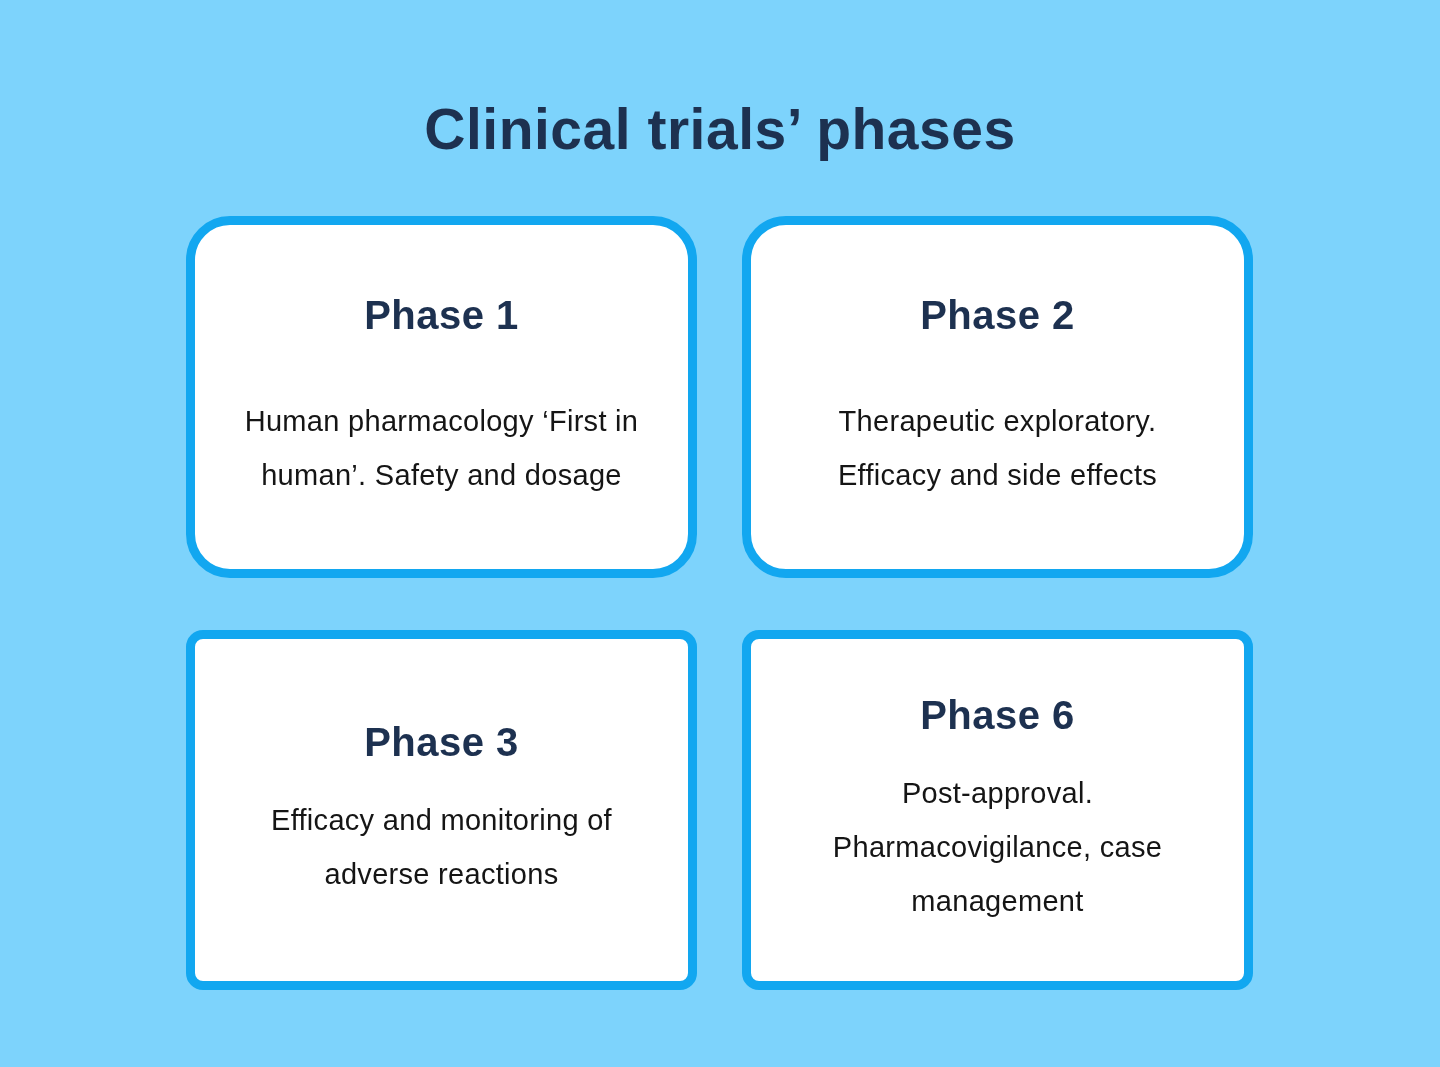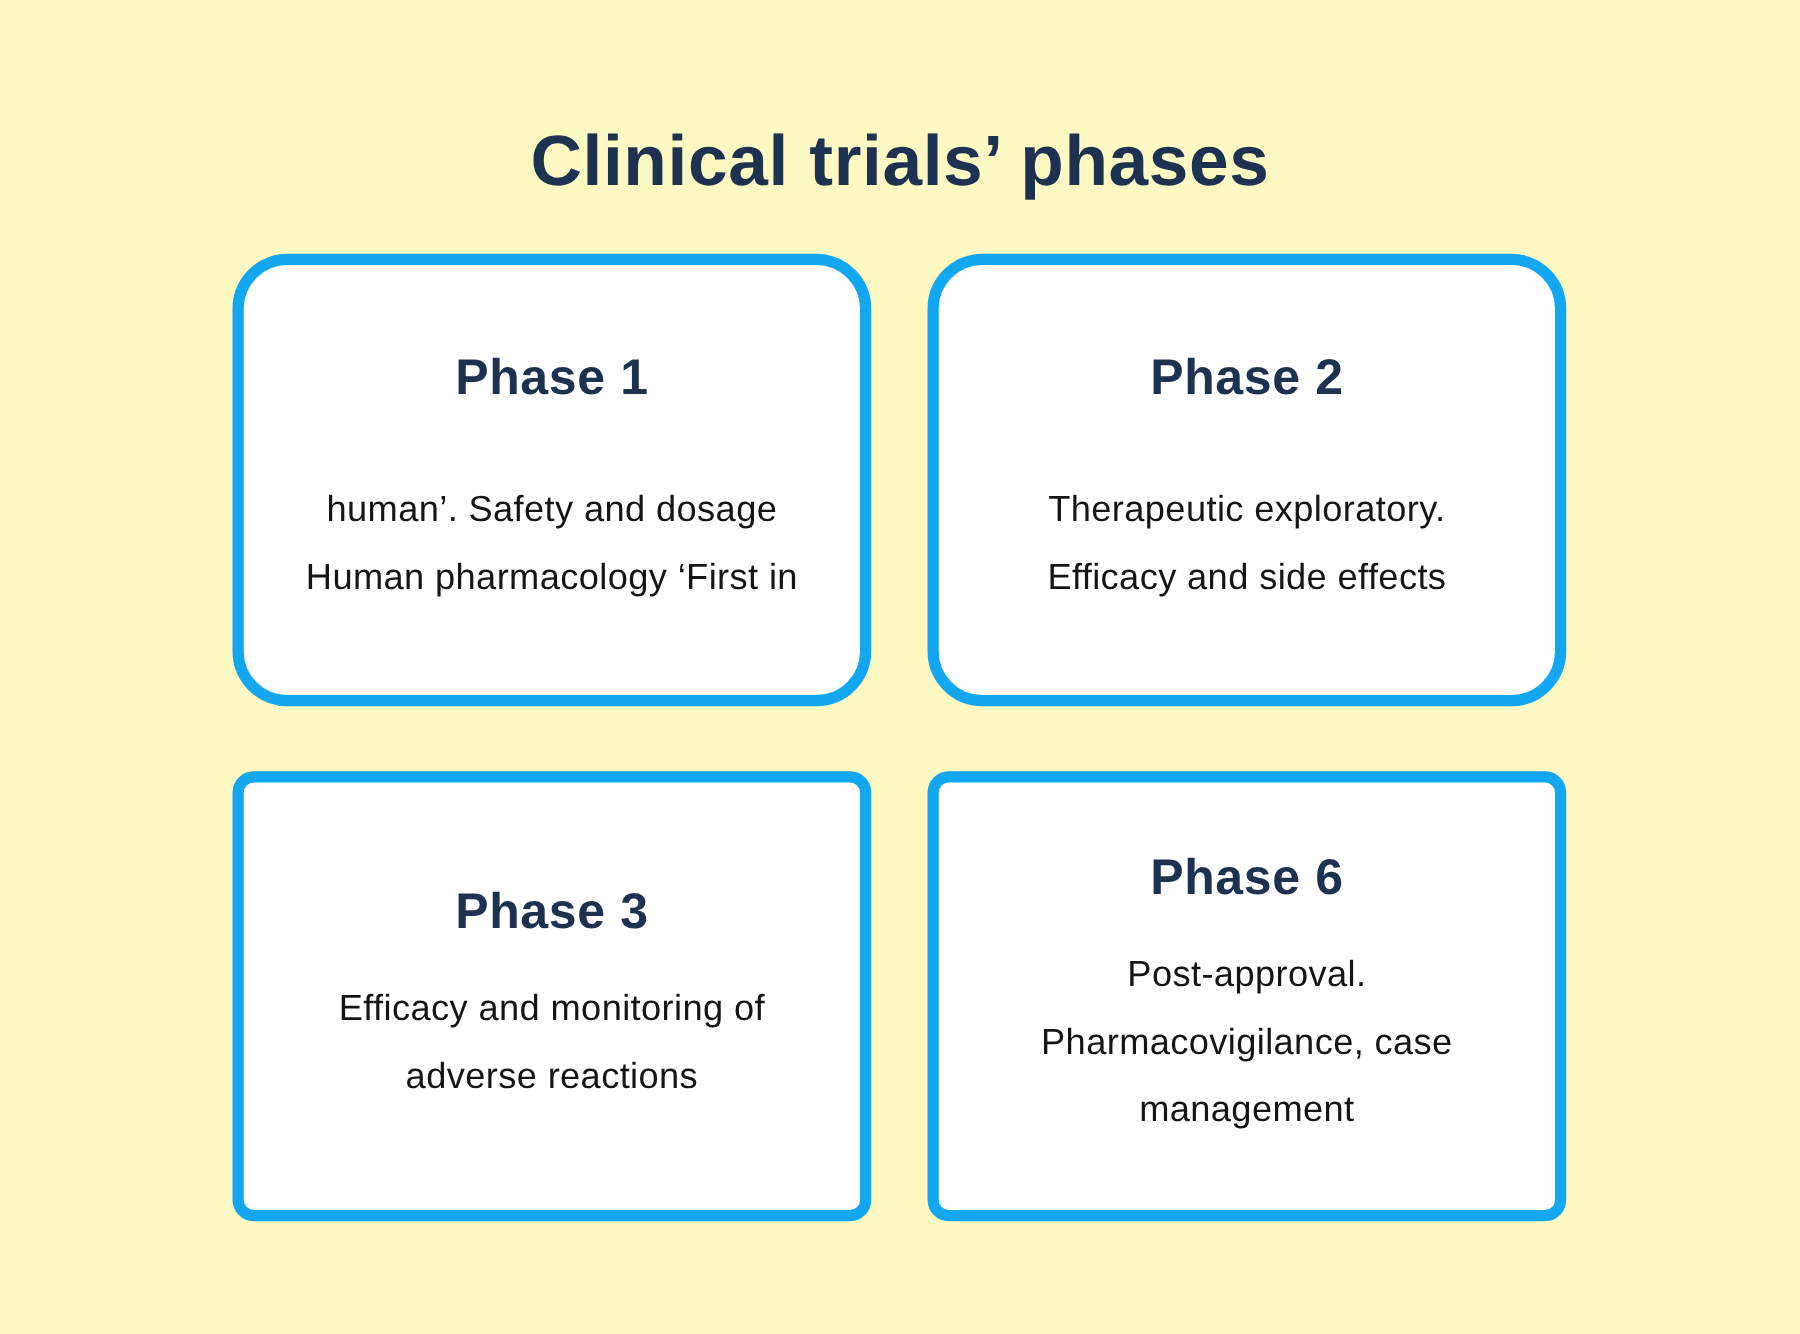--- a/index.html
+++ b/index.html
@@ -8,37 +8,37 @@
     width: 1440px;
     height: 1067px;
     background: #ffffff;
     overflow: hidden;
     font-family: "Liberation Sans", sans-serif;
   }
   .stage {
     position: relative;
     width: 1440px;
     height: 1067px;
-    background: #fef9c3;
+    background: #7dd3fc;
   }
   .page-title {
     position: absolute;
     top: 58px;
     left: 0;
     width: 100%;
     text-align: center;
     font-size: 57px;
     font-weight: 800;
     letter-spacing: 0.5px;
     color: #1d3150;
   }
   .cards-grid {
     position: absolute;
     left: 186px;
-    top: 203px;
+    top: 216px;
     width: 1067px;
     display: grid;
     grid-template-columns: 1fr 1fr;
     grid-template-rows: 362px 360px;
     column-gap: 45px;
     row-gap: 52px;
   }
   .phase-card {
     box-sizing: border-box;
     border: 9px solid #12a7f0;
@@ -74,22 +74,22 @@
 
 <div class="stage">
 
   <h1 class="page-title">Clinical trials’ phases</h1>
 
   <div class="cards-grid">
 
     <div class="phase-card">
       <div class="phase-heading">Phase 1</div>
       <div class="phase-body">
+        <div class="body-line">Human pharmacology ‘First in</div>
         <div class="body-line">human’. Safety and dosage</div>
-        <div class="body-line">Human pharmacology ‘First in</div>
       </div>
     </div>
 
     <div class="phase-card">
       <div class="phase-heading">Phase 2</div>
       <div class="phase-body">
         <div class="body-line">Therapeutic exploratory.</div>
         <div class="body-line">Efficacy and side effects</div>
       </div>
     </div>

